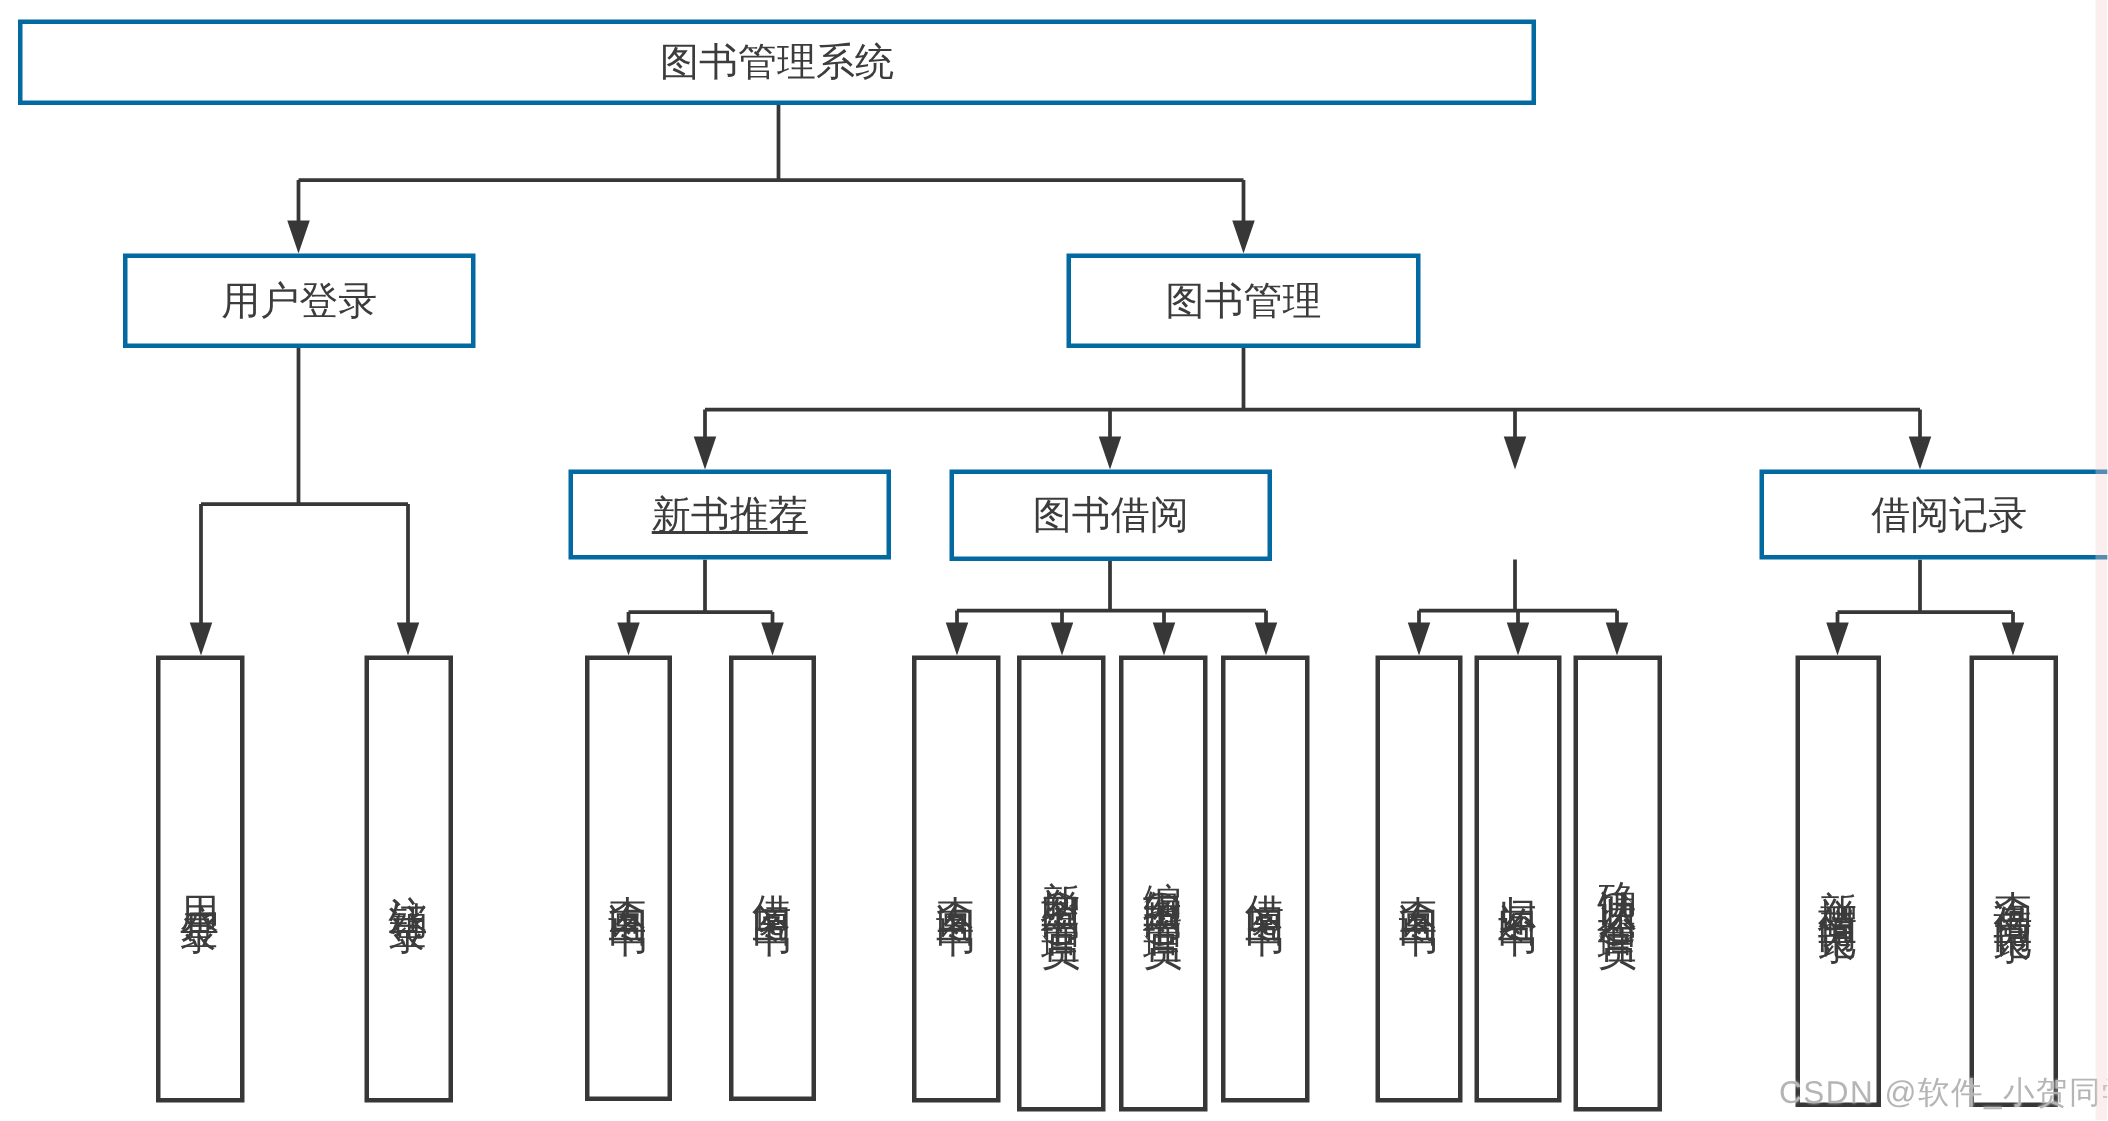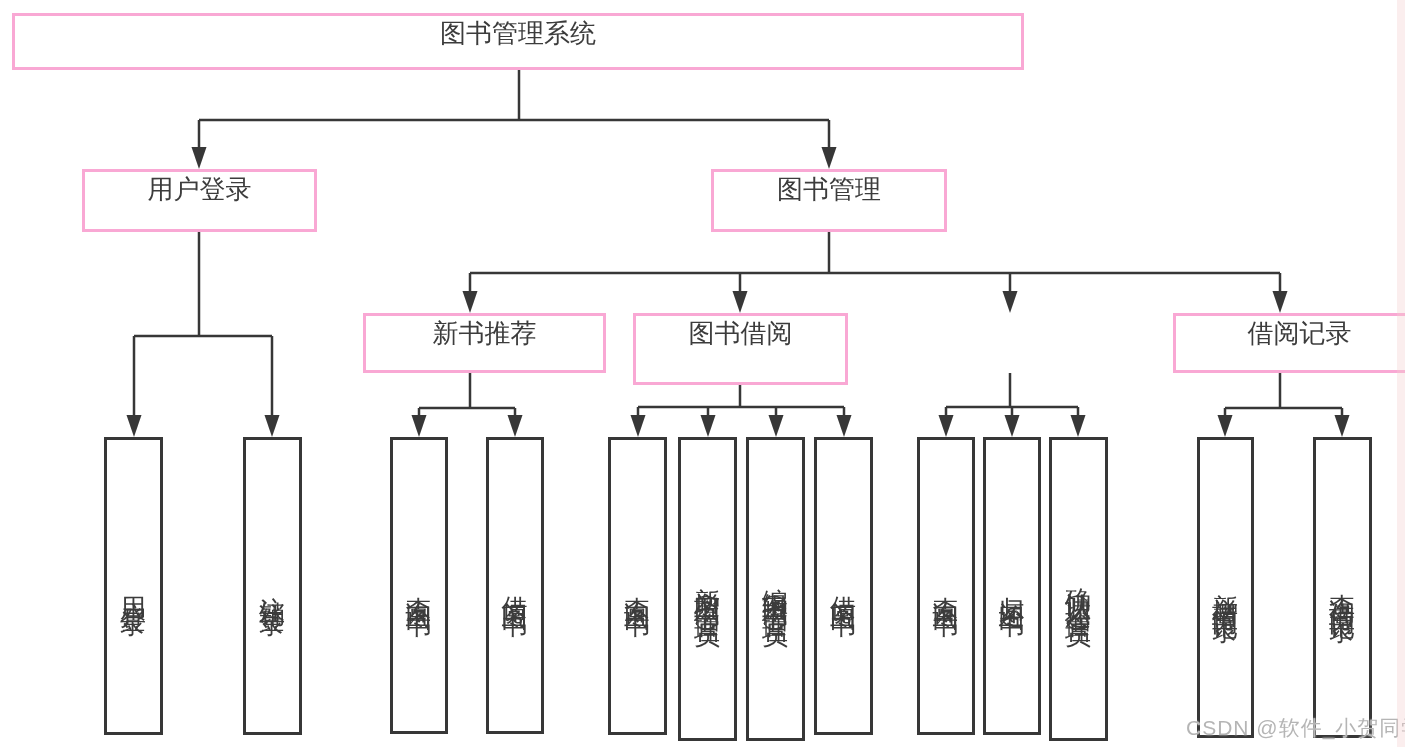--- a/index.html
+++ b/index.html
@@ -14,23 +14,24 @@
   }
   #connectors {
     position: absolute;
     left: 0; top: 0;
     width: 1405px; height: 747px;
     z-index: 0;
   }
   .hnode {
     position: absolute;
     box-sizing: border-box;
-    border: 3px solid #f9a8d4;
+    border: 3px solid #0369a1;
     background: #ffffff;
     display: flex;
+    align-items: center;
     justify-content: center;
     z-index: 1;
   }
   .hnode span {
     font-size: 26px;
     color: #3c3c3c;
     white-space: nowrap;
   }
   .vnode {
     position: absolute;
@@ -154,24 +155,24 @@
     <span>图书管理系统</span>
   </div>
 
   <div class="hnode" style="left:82px; top:169px; width:235px; height:63px;">
     <span>用户登录</span>
   </div>
   <div class="hnode" style="left:711px; top:169px; width:236px; height:63px;">
     <span>图书管理</span>
   </div>
 
-  <div class="hnode" style="left:363px; top:313px; width:243px; height:60px;">
+  <div class="hnode" style="left:379px; top:313px; width:215px; height:60px;text-decoration:underline;">
     <span>新书推荐</span>
   </div>
-  <div class="hnode" style="left:633px; top:313px; width:215px; height:72px;">
+  <div class="hnode" style="left:633px; top:313px; width:215px; height:61px;">
     <span>图书借阅</span>
   </div>
   <div class="hnode" style="left:1173px; top:313px; width:253px; height:60px;">
     <span>借阅记录</span>
   </div>
 
   <div class="vnode" style="left:104px; top:437px; width:59px; height:298px;">
     <span>用户登录</span>
   </div>
   <div class="vnode" style="left:243px; top:437px; width:59px; height:298px;">

